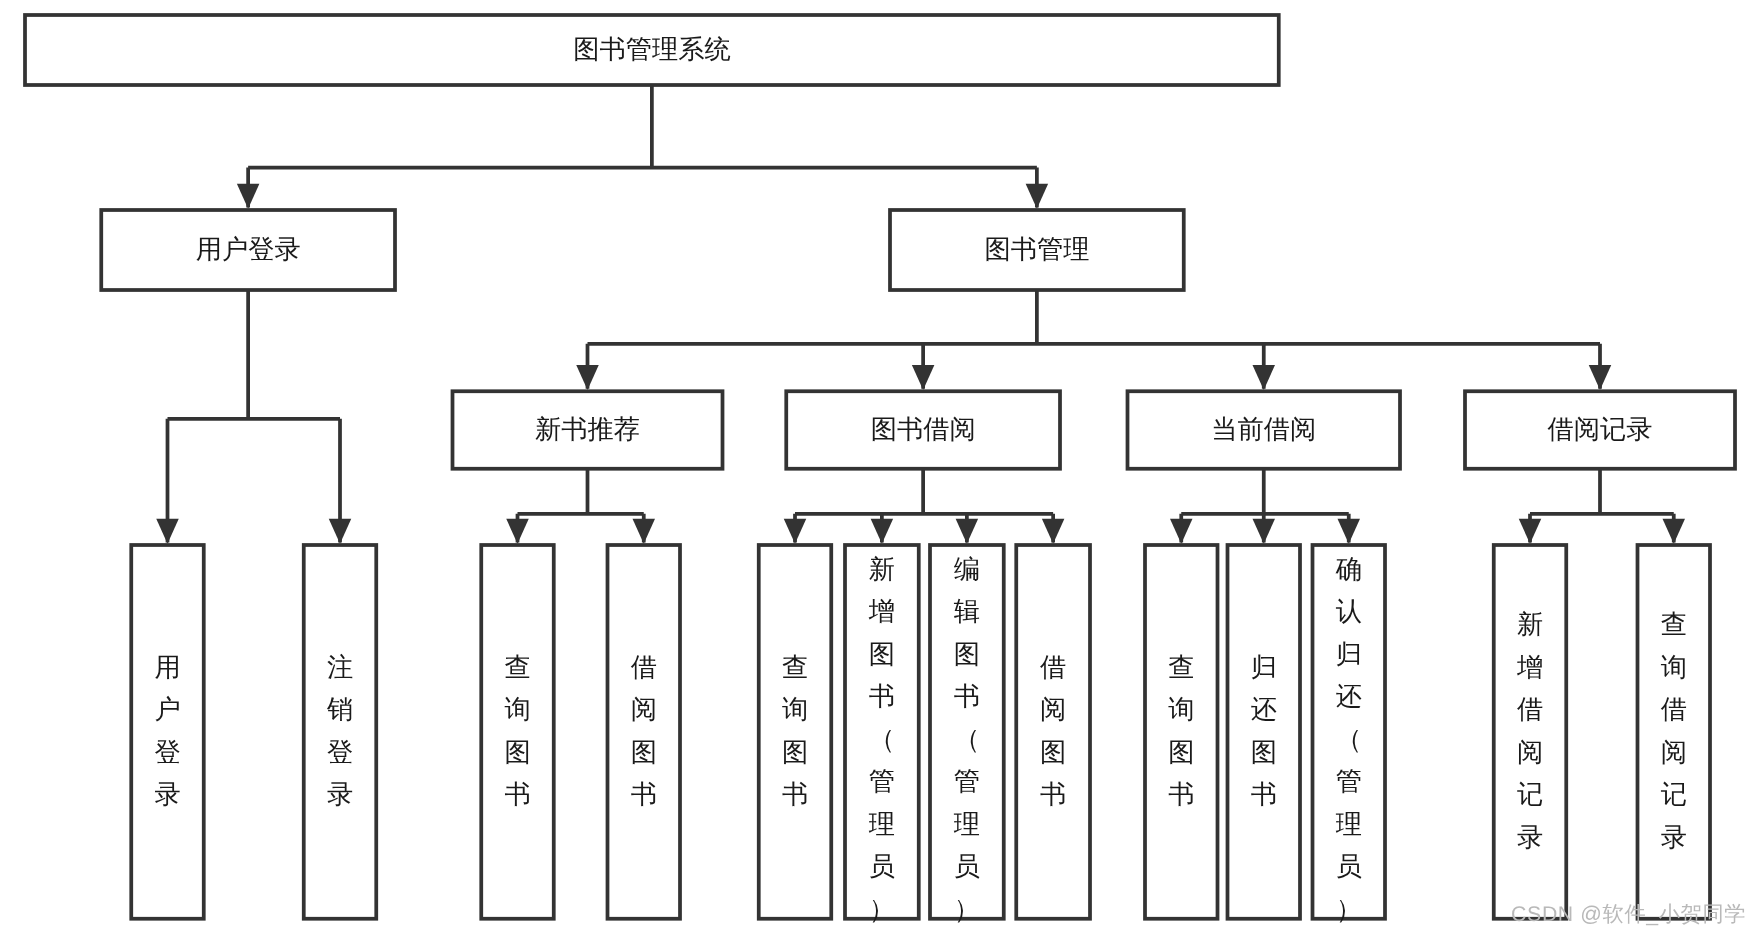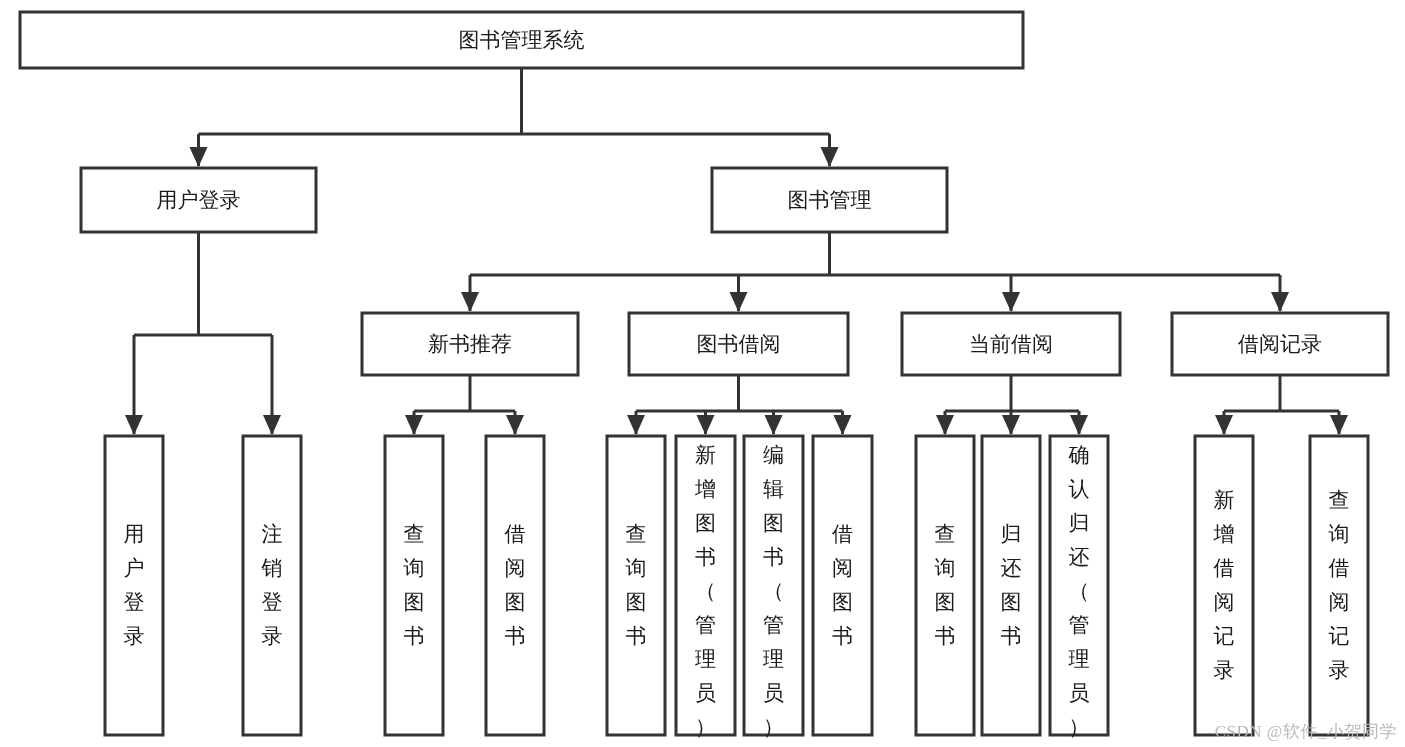--- a/index.html
+++ b/index.html
@@ -45,21 +45,21 @@
     fill: none;
   }
   .arrow-head {
     fill: #333333;
     stroke: none;
   }
   .watermark {
     position: absolute;
     right: 8px;
     bottom: 4px;
-    font-family: Liberation Serif, serif;
+    font-family: Liberation Sans, sans-serif;
     font-size: 17px;
     color: #b9b9b9;
     white-space: nowrap;
     letter-spacing: 0.5px;
   }
 </style>
 </head>
 <body>
 
 <svg id="diagram" viewBox="0 0 1405 747">

